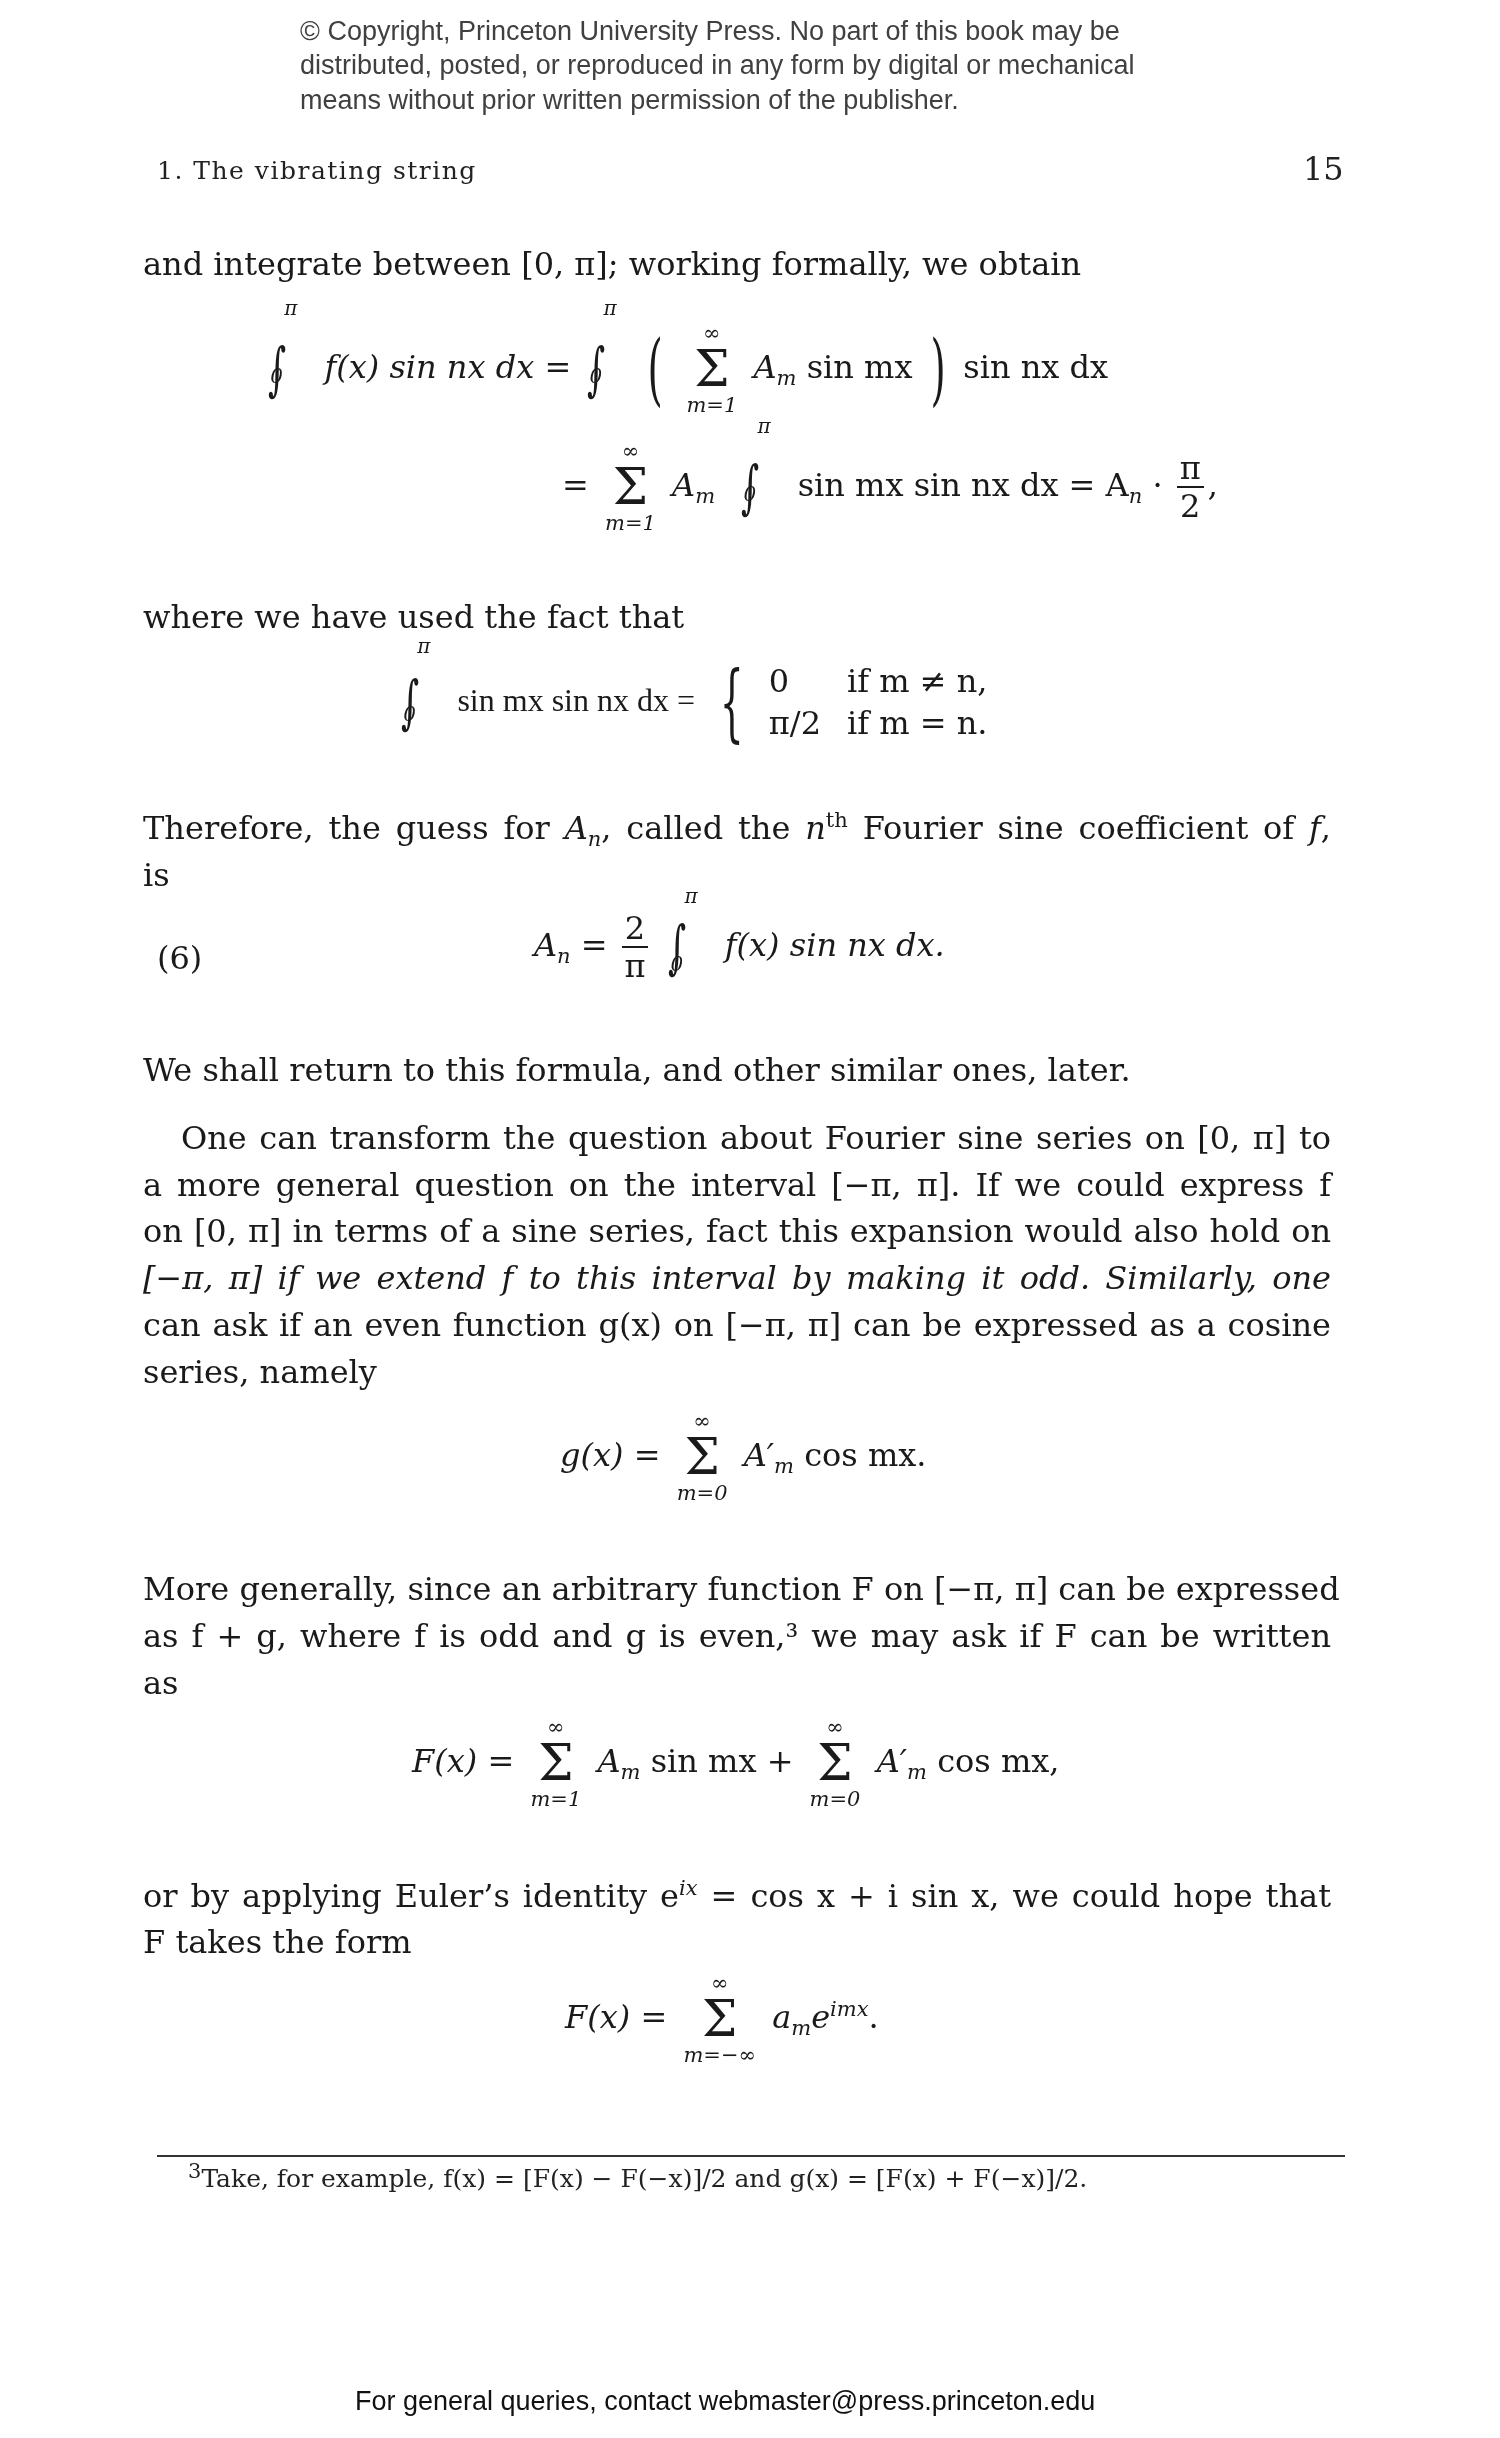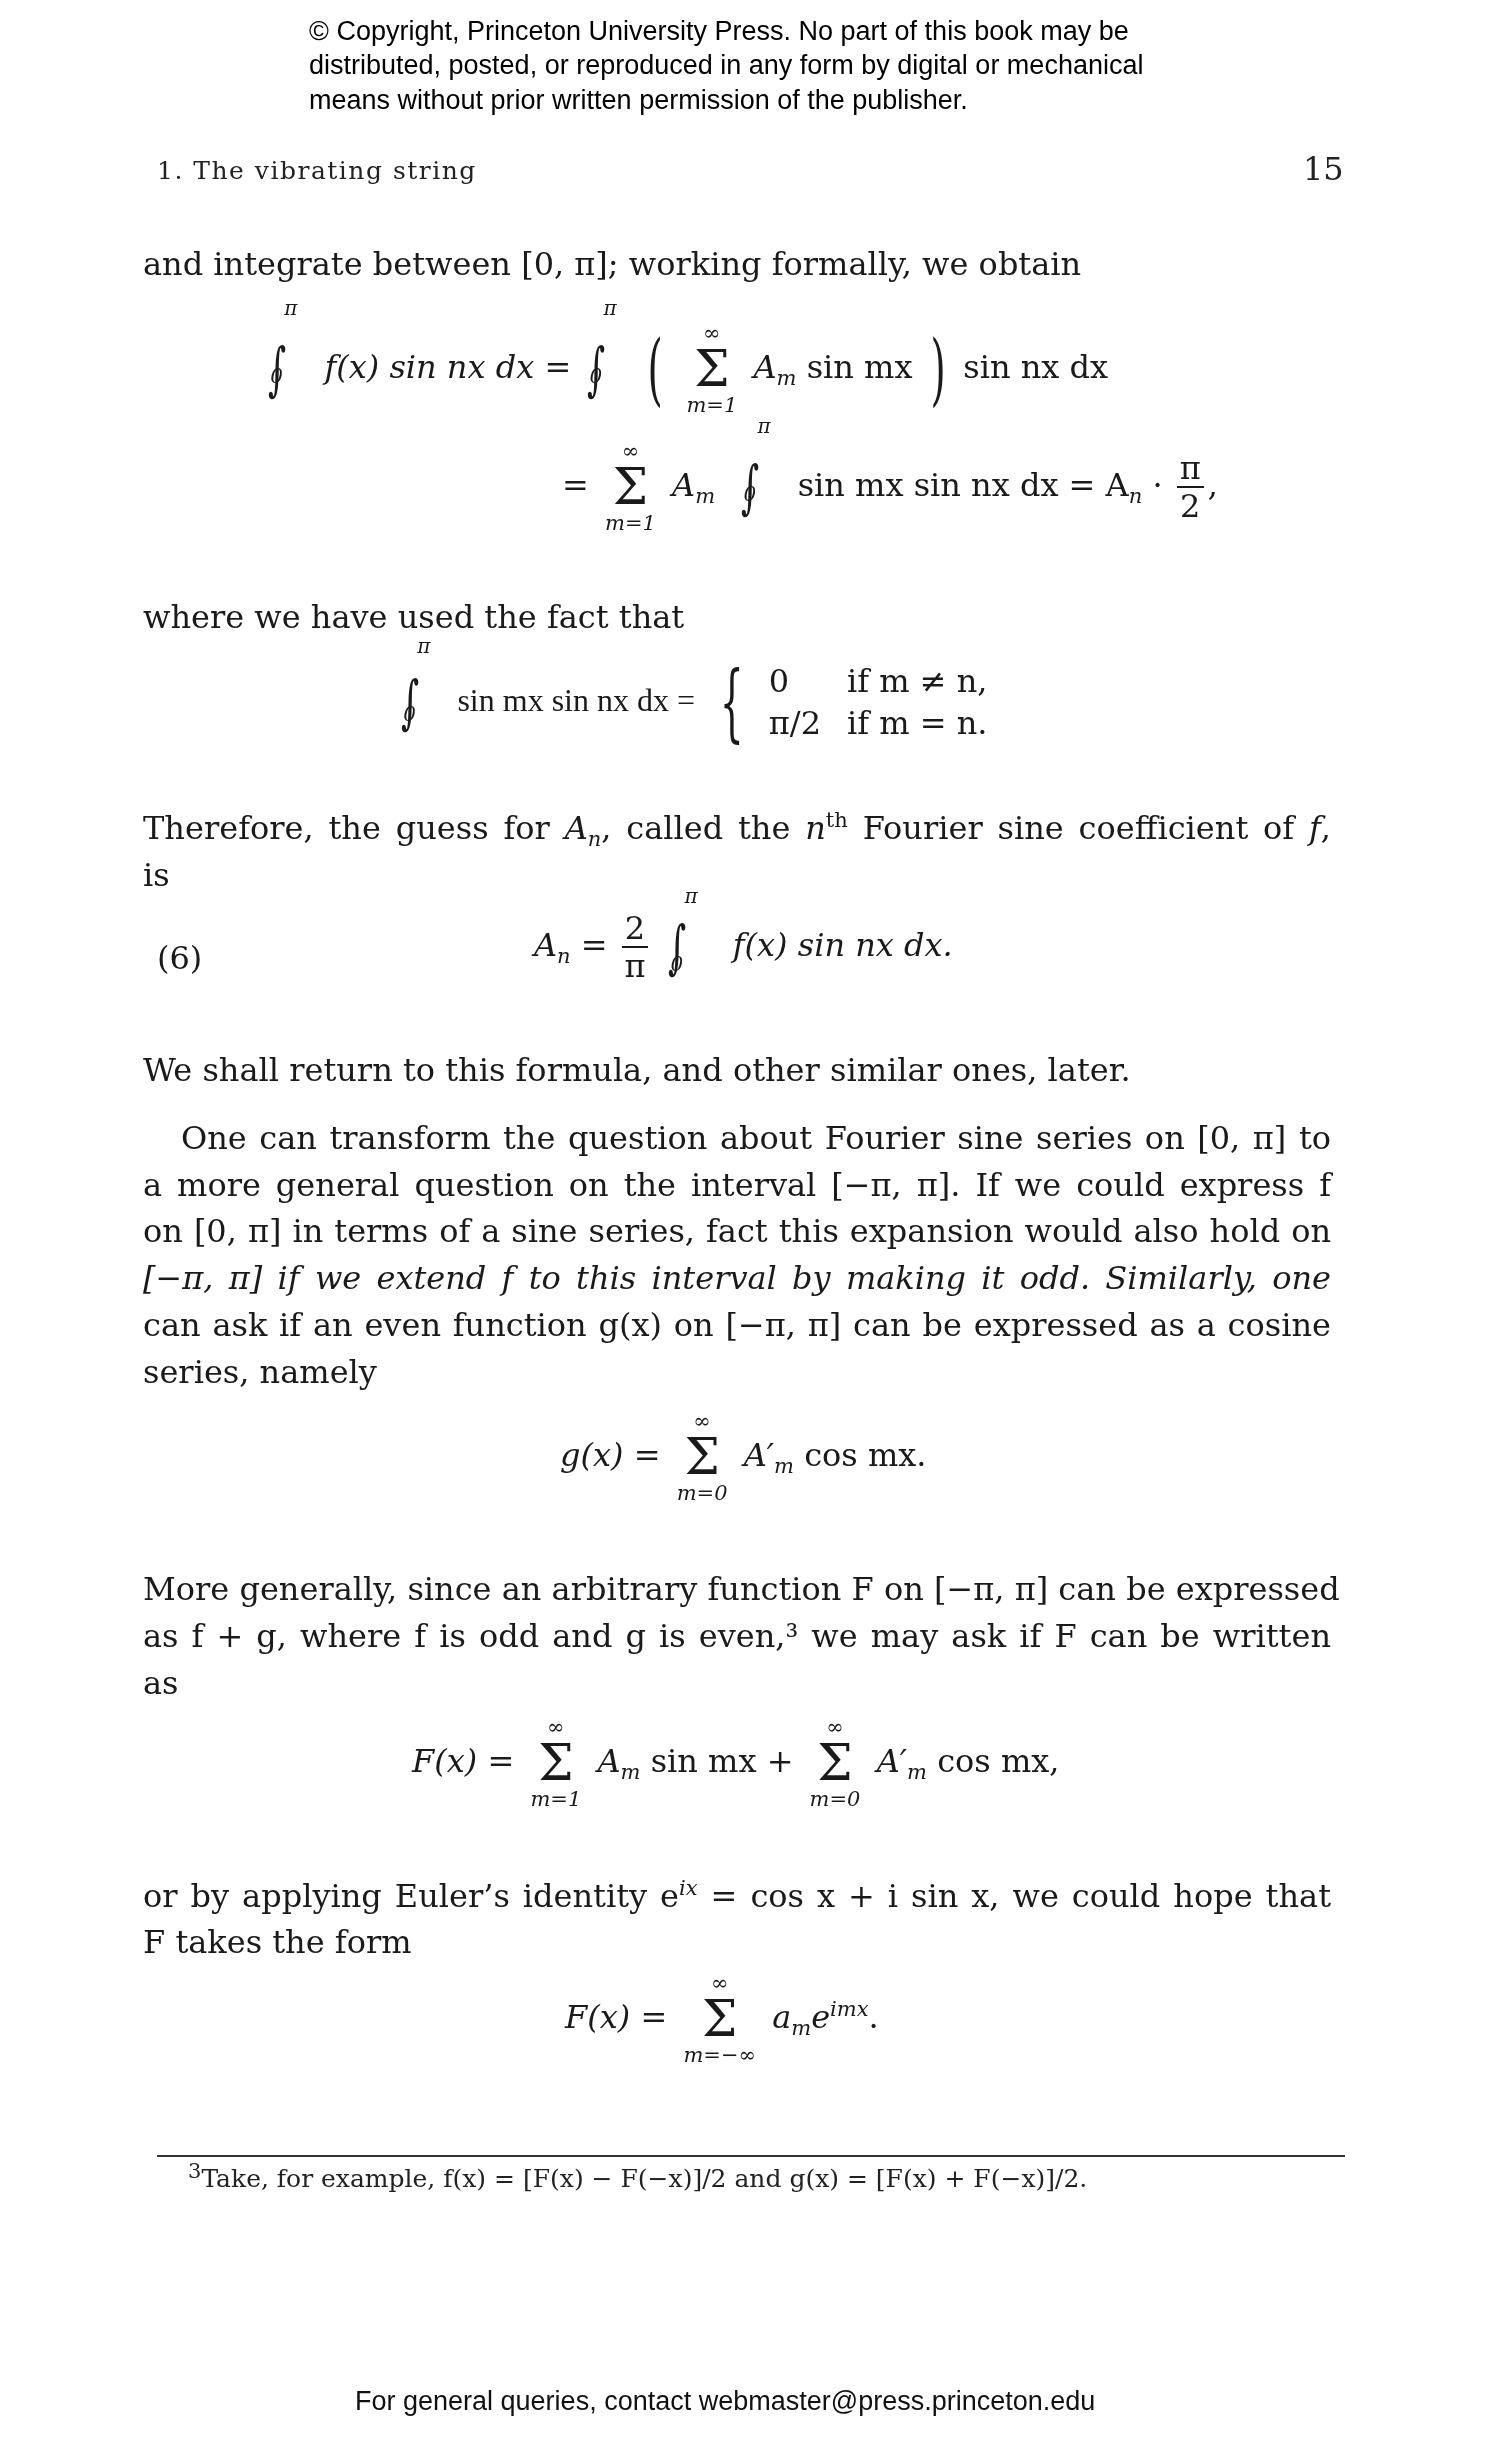--- a/index.html
+++ b/index.html
@@ -1,20 +1,20 @@
 <!DOCTYPE html>
 <html><head>
 <meta charset="utf-8">
 <style>
   html, body { margin:0; padding:0; background:#ffffff; }
   body { width:1500px; height:2438px; position:relative; overflow:hidden; color:#111; }
   .serif { font-family: "DejaVu Serif", "Liberation Serif", serif; }
   .sans { font-family: "Liberation Sans", sans-serif; }
   .abs { position:absolute; white-space:nowrap; }
-  .copyright { left:309px; font-size:27px; color:#000000; line-height:34px; }
+  .copyright { left:300px; font-size:27px; color:#404040; line-height:34px; }
   .running-head { left:157px; top:156px; font-size:25px; letter-spacing:1.5px; color:#222; }
   .page-number { left:1303px; top:150px; font-size:32px; color:#222; }
   .body-line { left:143px; font-size:32px; line-height:40px; color:#1a1a1a;margin-top:8px; }
   .body-line i, .math i { }
   .math { font-size:32px; color:#1a1a1a; }
   .justify { width:1188px; text-align:justify; text-align-last:justify; }
   sub, sup { font-size:21px; line-height:0; }
   .int { font-size:58px; font-style:normal; position:relative; display:inline-block; transform:scaleX(0.6); line-height:1; vertical-align:middle; }
   .lim { position:absolute; font-size:20px; font-style:italic; }
   .sum { display:inline-flex; flex-direction:column; align-items:center; vertical-align:middle; margin:0 6px; }
@@ -91,21 +91,21 @@
 <div class="abs serif body-line" style="top:847px;">is</div>
 
 <div class="abs serif math" style="left:157px; top:939px;">(6)</div>
 <div class="abs serif math" style="left:534px; top:910px;">
   <i>A</i><sub><i>n</i></sub><span> = </span>
   <span class="frac">
     <span class="num">2</span>
     <span class="den">π</span>
   </span>
   <span class="int">∫</span><span class="lim" style="margin-left:-8px; margin-top:-26px;">π</span><span class="lim" style="margin-left:-22px; margin-top:42px;">0</span>
-  <i style="margin-left:30px;">f(x) sin nx dx.</i>
+  <i style="margin-left:22px;">f(x) sin nx dx.</i>
 </div>
 
 <div class="abs serif body-line" style="top:1042px;">We shall return to this formula, and other similar ones, later.</div>
 
 <div class="abs serif body-line justify" style="top:1110px; text-indent:38px;">One can transform the question about Fourier sine series on [0, π] to</div>
 <div class="abs serif body-line justify" style="top:1157px;">a more general question on the interval [−π, π]. If we could express f</div>
 <div class="abs serif body-line justify" style="top:1203px;">on [0, π] in terms of a sine series, fact this expansion would also hold on</div>
 <div class="abs serif body-line justify" style="top:1250px;font-style:italic;">[−π, π] if we extend f to this interval by making it odd. Similarly, one</div>
 <div class="abs serif body-line justify" style="top:1297px;">can ask if an even function g(x) on [−π, π] can be expressed as a cosine</div>
 <div class="abs serif body-line" style="top:1344px;">series, namely</div>

